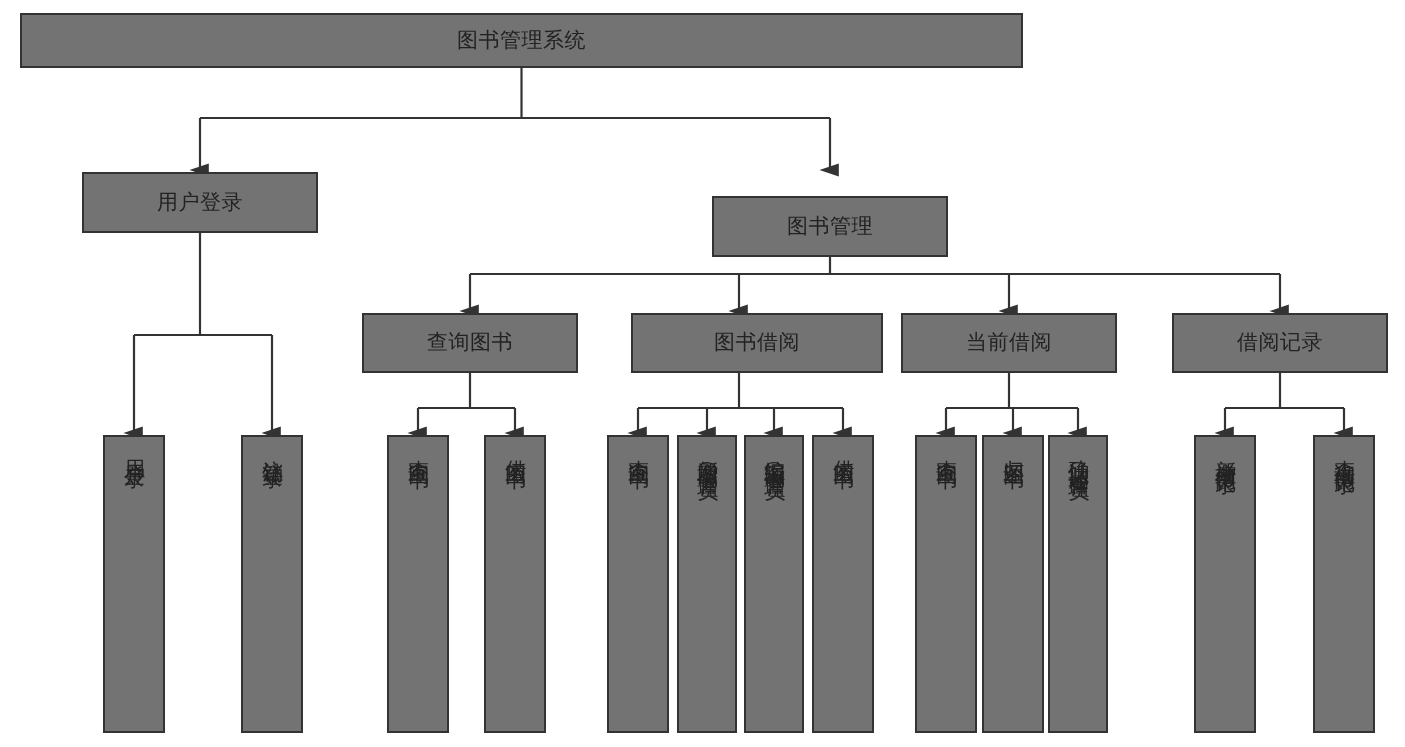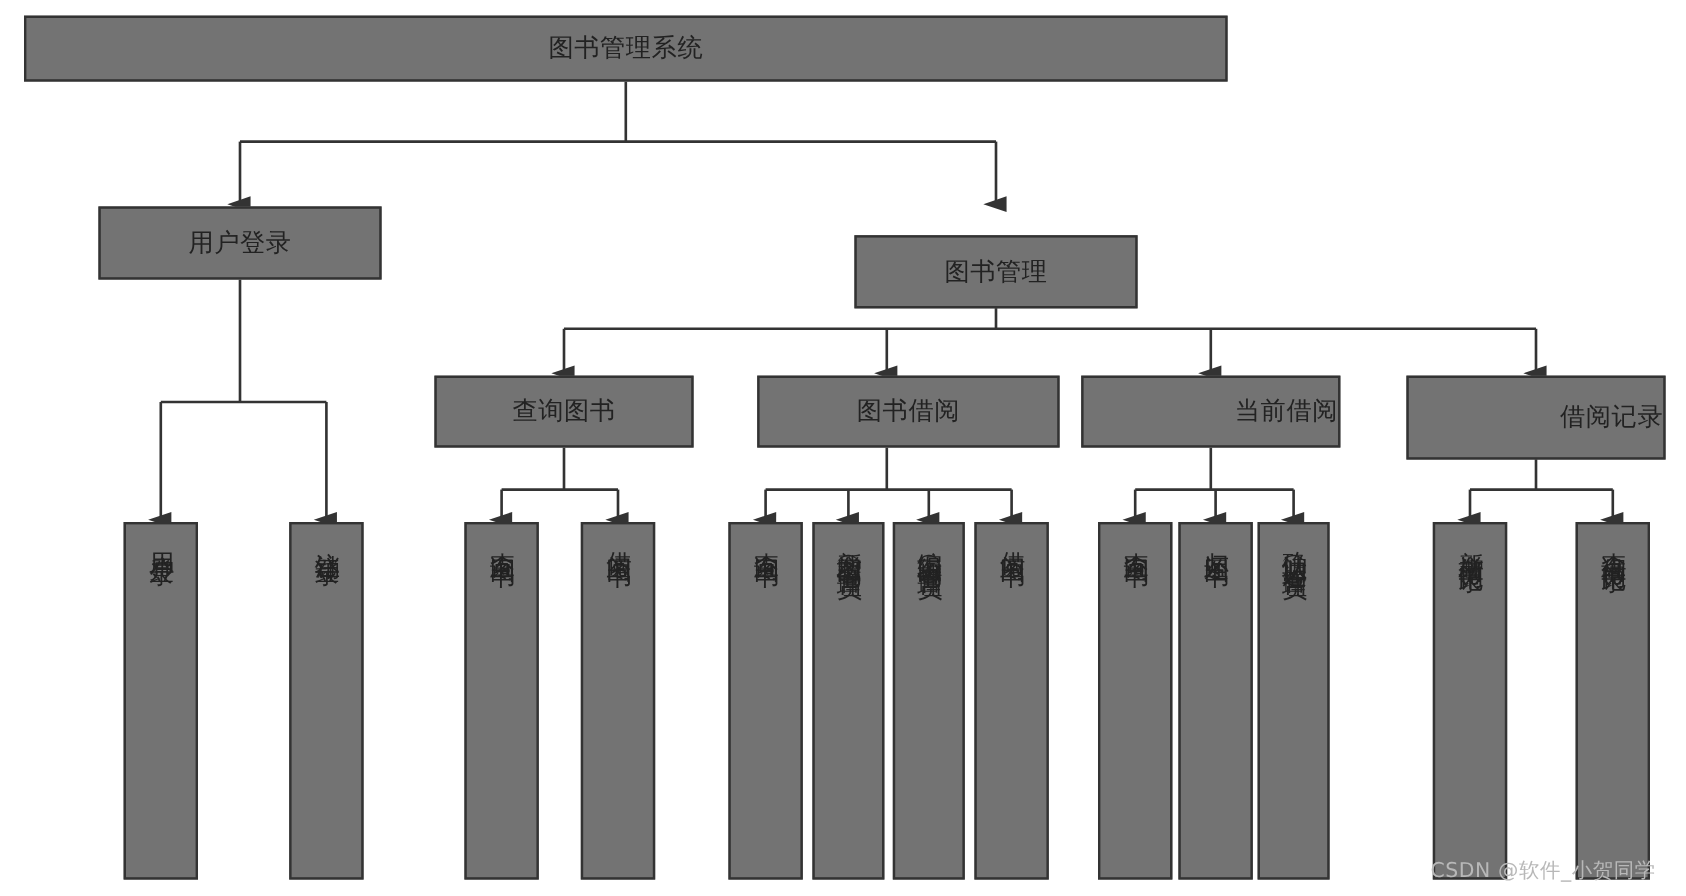--- a/index.html
+++ b/index.html
@@ -122,24 +122,24 @@
       </div>
       <div class="node horiz" style="left: 712px; top: 172px; width: 236px; height: 61px; margin-top: 24px;">
         <span>图书管理</span>
       </div>
       <div class="node horiz" style="left: 362px; top: 313px; width: 216px; height: 60px;">
         <span>查询图书</span>
       </div>
       <div class="node horiz" style="left: 631px; top: 313px; width: 252px; height: 60px;">
         <span>图书借阅</span>
       </div>
-      <div class="node horiz" style="left: 901px; top: 313px; width: 216px; height: 60px; justify-content: flex-end;">
+      <div class="node horiz" style="left: 901px; top: 313px; width: 216px; height: 60px;">
         <span>当前借阅</span>
       </div>
-      <div class="node horiz" style="left: 1172px; top: 313px; width: 216px; height: 70px; justify-content: flex-end;">
+      <div class="node horiz" style="left: 1172px; top: 313px; width: 216px; height: 60px;">
         <span>借阅记录</span>
       </div>
       <div class="node vert" style="left: 103px; top: 435px; width: 62px; height: 298px;">
         <span class="vtext">用户登录</span>
       </div>
       <div class="node vert" style="left: 241px; top: 435px; width: 62px; height: 298px;">
         <span class="vtext">注销登录</span>
       </div>
       <div class="node vert" style="left: 387px; top: 435px; width: 62px; height: 298px;">
         <span class="vtext">查询图书</span>
@@ -169,15 +169,14 @@
         <span class="vtext">确认归还（管理员）</span>
       </div>
       <div class="node vert" style="left: 1194px; top: 435px; width: 62px; height: 298px;">
         <span class="vtext">新增借阅记录</span>
       </div>
       <div class="node vert" style="left: 1313px; top: 435px; width: 62px; height: 298px;">
         <span class="vtext">查询借阅记录</span>
       </div>
     </div>
 
-  <div class="watermark" style="left: 1192px; top: 714px;">CSDN @软件_小贺同学</div>
 
 </div>
 
 </body></html>

